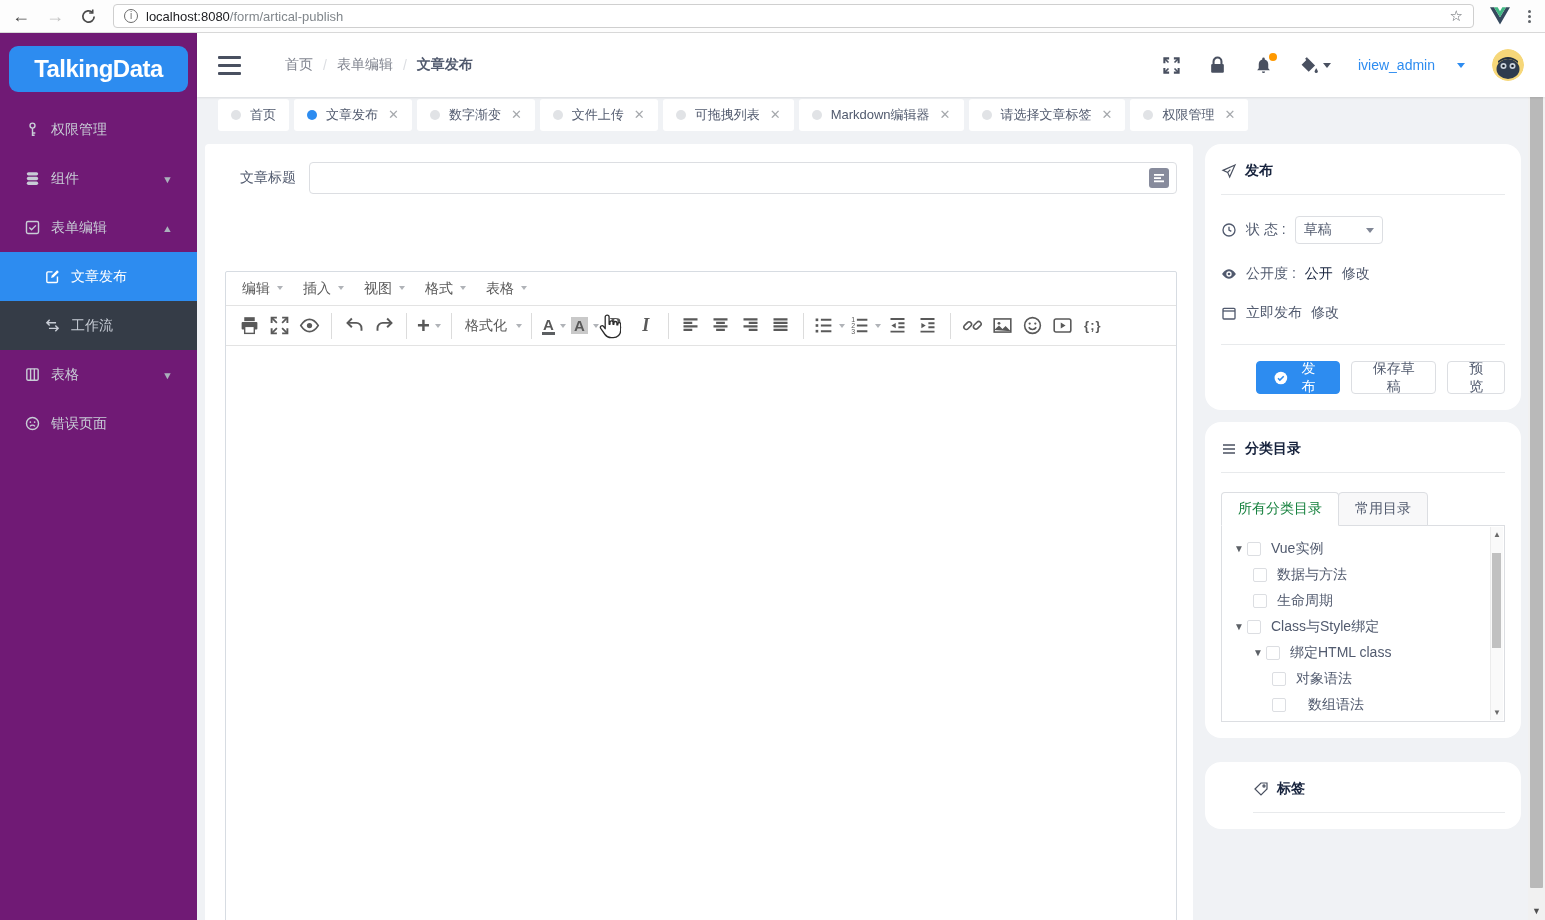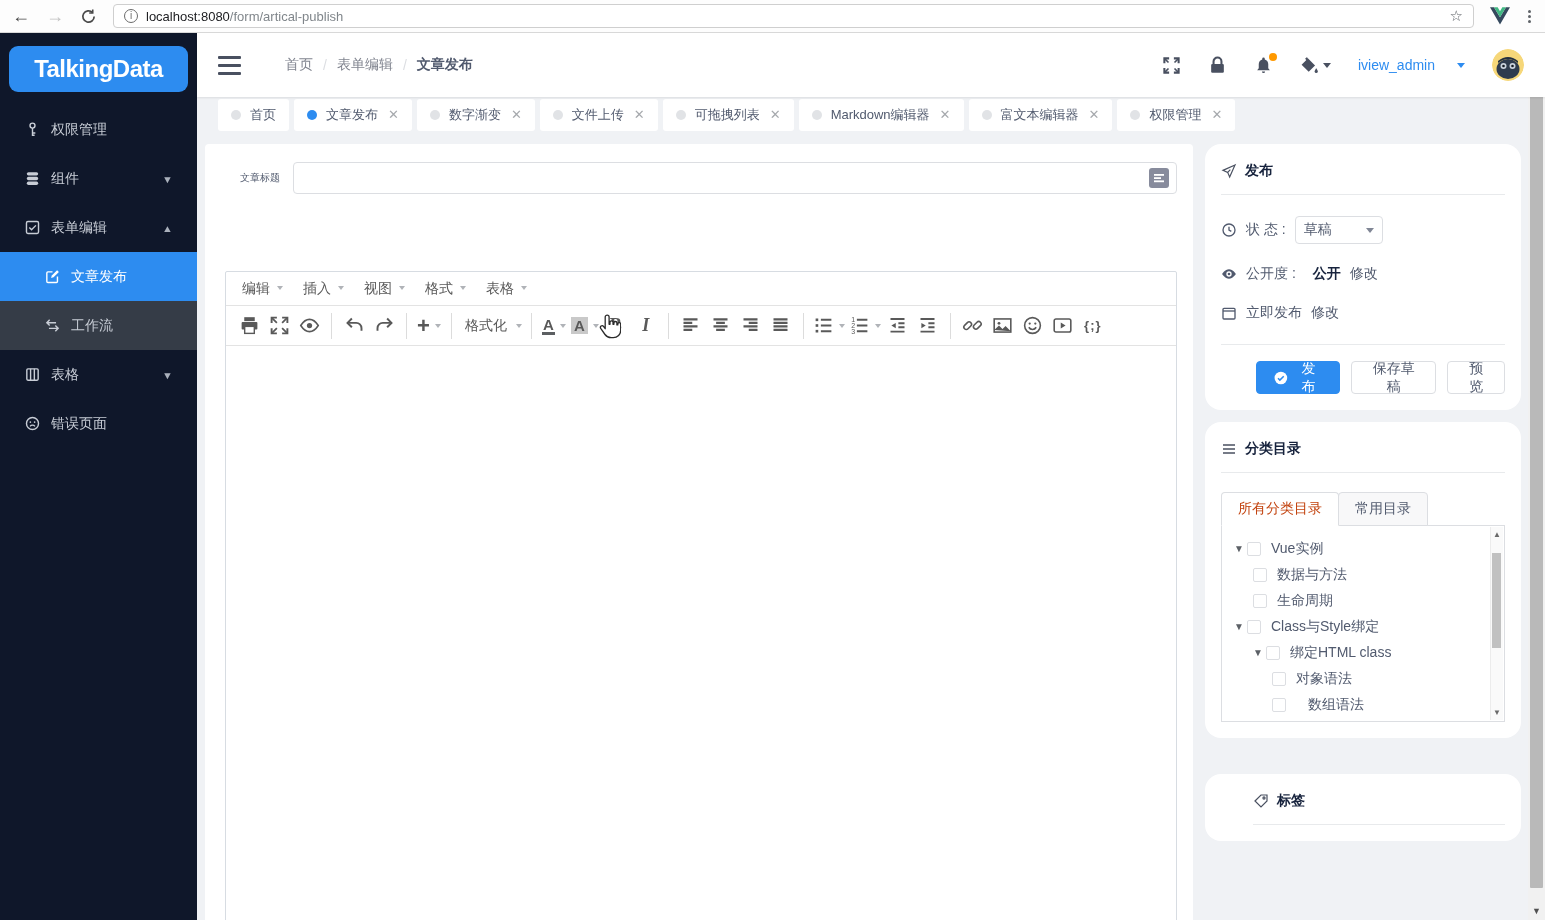--- a/index.html
+++ b/index.html
@@ -19,21 +19,21 @@
   .info-badge { width:14px; height:14px; border:1px solid #6b6b6b; border-radius:50%;
     font-size:10px; line-height:12px; text-align:center; color:#6b6b6b; flex:none; }
   .url-text { flex:1; white-space:nowrap; overflow:hidden; }
   .url-text .host { color:#202124; } .url-text .path { color:#80868b; }
   .star { color:#5f6368; font-size:15px; }
   .vue-ic { width:20px; height:18px; flex:none; }
   .menu-dots { display:flex; flex-direction:column; gap:2px; padding:2px; }
   .menu-dots i { width:3px; height:3px; border-radius:50%; background:#5f6368; }
   
   .app { display:flex; height:887px; }
-  .sidebar { width:197px; background:#0f172a; flex:none; }
+  .sidebar { width:197px; background:#701a75; flex:none; }
   .logo-box { margin:13px 9px 0; height:46px; background:#2d8cf0; border-radius:9px;
     display:flex; align-items:center; justify-content:center; }
   .logo-box span { color:#fff; font-weight:bold; font-size:24px; letter-spacing:-.5px; }
   .side-menu { margin-top:13px; }
   .menu-item { height:49px; display:flex; align-items:center; padding:0 24px;
     color:#c8cdd6; cursor:pointer; }
   .menu-item .mi-icon { width:17px; height:17px; margin-right:10px; flex:none; display:flex; }
   .menu-item .mi-icon svg { width:100%; height:100%; }
   .menu-item .chev { margin-left:auto; font-size:11px; color:#aab1bc; transform:scaleY(.9); }
   .menu-item.sub { background:#353c47; padding-left:44px; }
@@ -63,21 +63,21 @@
   .page-tab { height:32px; background:#fff; border-radius:3px; display:flex; align-items:center;
     padding:0 13px; font-size:13px; color:#515a6e; cursor:pointer; white-space:nowrap; }
   .page-tab .dot { width:10px; height:10px; border-radius:50%; background:#e1e3e6; margin-right:9px; }
   .page-tab.active .dot { background:#2d8cf0; }
   .page-tab .close-x { margin-left:10px; color:#a6a9ad; font-size:13px; }
   
   .content { flex:1; display:flex; padding:12px 0 0 8px; gap:12px; overflow:hidden; }
   .main-card { width:988px; flex:none; background:#fff; border-radius:4px;
     padding:18px 16px 0 20px; height:900px; }
   .title-row { display:flex; align-items:center; margin-left:15px; }
-  .title-row label { font-size:10px; color:#515a6e; margin-right:13px; flex:none; }
+  .title-row label { font-size:14px; color:#515a6e; margin-right:13px; flex:none; }
   .title-input-wrap { flex:1; position:relative; }
   .title-input { width:100%; height:32px; border:1px solid #dcdee2; border-radius:4px;
     padding:0 34px 0 8px; font-size:14px; outline:none; }
   .title-count-ic { position:absolute; right:8px; top:6px; width:20px; height:20px;
     background:#878b9c; border-radius:3px; display:flex; align-items:center; justify-content:center; }
   
   .editor { margin-top:77px; border:1px solid #d7dce2; border-radius:2px; background:#fff; height:670px;
     display:flex; flex-direction:column; }
   .mce-menubar { height:34px; border-bottom:1px solid #e3e3e3; display:flex; align-items:center; padding:0 6px; }
   .mce-menu-item { display:flex; align-items:center; gap:7px; padding:6px 10px; font-size:14px;
@@ -98,51 +98,51 @@
   .code-glyph { font-weight:bold; font-size:13px; letter-spacing:1px; }
   .mce-body { flex:1; background:#fff; }
   
   .right-col { width:316px; flex:none; display:flex; flex-direction:column; }
   .card { background:#fff; border-radius:16px; padding:16px; }
   .card-hd { display:flex; align-items:center; gap:8px; padding:2px 0 14px;
     border-bottom:1px solid #e8eaec; color:#17233d; font-weight:bold; font-size:14px; }
   .card-hd svg { width:16px; height:16px; color:#495060; }
   .pub-row { display:flex; align-items:center; gap:9px; margin-top:21px; font-size:14px; color:#515a6e; }
   .pub-row svg { width:16px; height:16px; color:#515a6e; flex:none; }
-  .strong-val { font-weight:bold; color:#17233d;margin-left:8px; }
+  .strong-val { font-weight:normal; color:#17233d; }
   .modify-link { color:#515a6e; cursor:pointer; }
   .status-select { width:88px; height:28px; border:1px solid #dcdee2; border-radius:4px; background:#fff;
     display:flex; align-items:center; padding:0 8px; cursor:pointer; }
   .status-select .sel-caret { margin-left:auto; width:0; height:0; border:4px solid transparent;
     border-top:5px solid #808695; margin-top:4px; }
   .pub-divider { border-top:1px solid #e8eaec; margin-top:22px; }
   .pub-btns { display:flex; gap:11px; margin-top:16px; margin-left:35px; }
   .btn { height:33px; border-radius:4px; border:1px solid #dcdee2; background:#fff; font-size:14px;
     color:#515a6e; display:flex; align-items:center; justify-content:center; padding:0 14px; cursor:pointer; }
   .btn.primary { background:#2d8cf0; border-color:#2d8cf0; color:#fff; gap:7px; padding:0 17px; }
   .btn.primary svg { width:14px; height:14px; }
   .cat-card { margin-top:12px; }
   .cat-tabs { display:flex; margin-top:19px; position:relative; }
   .cat-tab { padding:7px 16px; font-size:14px; border:1px solid #dcdee2; background:#f8f8f9;
     color:#515a6e; cursor:pointer; border-radius:4px 4px 0 0; position:relative; }
   .cat-tab + .cat-tab { margin-left:-1px; }
-  .cat-tab.active { background:#fff; color:#c2410c; border-bottom-color:#fff; z-index:2; }
+  .cat-tab.active { background:#fff; color:#15803d; border-bottom-color:#fff; z-index:2; }
   .cat-tabs-line { position:absolute; left:0; right:0; bottom:0; height:1px; background:#dcdee2; }
   .tree-box { border:1px solid #dcdee2; border-top:none; height:196px; position:relative;
     padding:10px 0; overflow:hidden; }
   .tree-row { height:26px; display:flex; align-items:center; font-size:14px; color:#515a6e; }
   .tree-caret { width:13px; font-size:10px; color:#5c6066; flex:none; line-height:1; }
   .tree-cb { width:14px; height:14px; border:1px solid #dcdee2; border-radius:2px; background:#fff;
     margin-right:10px; flex:none; cursor:pointer; }
   .tree-scroll { position:absolute; top:1px; right:1px; bottom:1px; width:13px; background:#fafafa;
     border-left:1px solid #ececec; }
   .tree-scroll .arr { position:absolute; left:0; right:0; text-align:center; font-size:8px; color:#6a6a6a; }
   .tree-scroll .arr.up { top:3px; } .tree-scroll .arr.dn { bottom:3px; }
   .tree-thumb { position:absolute; left:1px; width:9px; top:26px; height:95px; background:#c1c1c1; }
-  .tags-card { margin-top:36px;padding-left:48px; }
+  .tags-card { margin-top:24px;padding-left:48px; }
   .tags-row { display:flex; align-items:center; margin-top:18px; gap:16px; }
   .tag-select { width:202px; height:32px; border:1px solid #dcdee2; border-radius:4px;
     display:flex; align-items:center; padding:0 10px; color:#c5c8ce; font-size:14px; cursor:pointer; }
   .tag-select .sel-caret { margin-left:auto; width:0; height:0; border:4px solid transparent;
     border-top:5px solid #808695; margin-top:4px; }
   .new-btn { width:60px; height:32px; }
   
   .page-scrollbar { position:absolute; top:33px; right:0; bottom:0; width:17px; background:#f1f1f1; }
   .page-scrollbar .arr { position:absolute; left:0; right:0; text-align:center; font-size:9px; color:#505050; }
   .page-scrollbar .arr.up { top:3px; } .page-scrollbar .arr.dn { bottom:4px; }
@@ -344,21 +344,21 @@
           <span>可拖拽列表</span>
           <span class="close-x">✕</span>
         </div>
         <div class="page-tab">
           <span class="dot"></span>
           <span>Markdown编辑器</span>
           <span class="close-x">✕</span>
         </div>
         <div class="page-tab">
           <span class="dot"></span>
-          <span>富文本编辑器</span>
+          <span>请选择文章标签</span>
           <span class="close-x">✕</span>
         </div>
         <div class="page-tab">
           <span class="dot"></span>
           <span>权限管理</span>
           <span class="close-x">✕</span>
         </div>
       </div>
 
     <div class="content">

